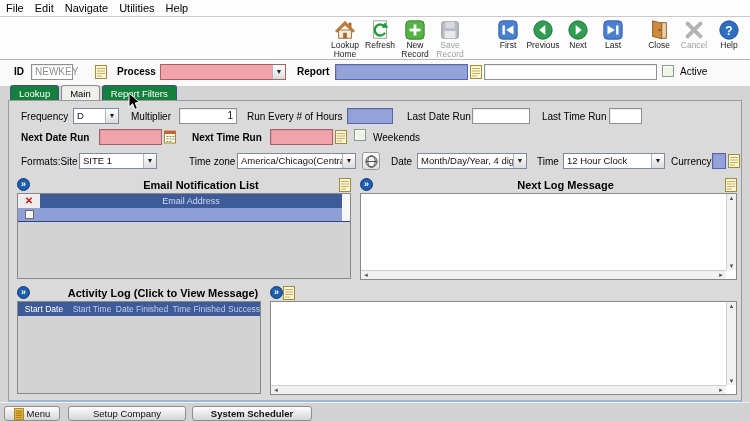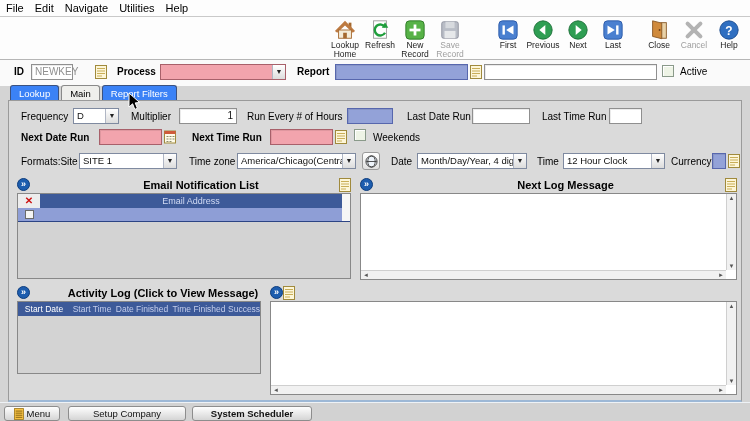--- a/index.html
+++ b/index.html
@@ -56,21 +56,21 @@
   }
   .npad { position:absolute; width:12px; height:14px; top:5px; cursor:pointer; }
   .cbx {
     position:absolute; top:5px; width:12px; height:12px; background:#eef4e6;
     border:1px solid #8a9a8a; box-shadow:inset 1px 1px 0 #ffffff;
   }
   
   .tabs { position:absolute; left:10px; top:85px; height:16px; display:flex; gap:2px; }
   .tab {
     height:15px; padding:0 8px; font-size:9.5px; line-height:15px;
-    background:#3b82f6; color:#fff; border:1px solid #3b5280; border-bottom:none;
+    background:#15803d; color:#fff; border:1px solid #3b5280; border-bottom:none;
     border-radius:3px 3px 0 0; cursor:pointer; white-space:nowrap;
   }
   .tab.sel {
     background:#efefec; color:#000; border-color:#8a8a8a; height:16px; font-weight:normal;
   }
   
   .content {
     position:absolute; left:8px; top:100px; width:734px; height:302px;
     background:#dadada; border:1px solid #9a9a9a; border-bottom:2px solid #9db8d6;
   }
@@ -271,21 +271,21 @@
     <span class="lbl b" style="left:183px;top:31px">Next Time Run</span>
     <div class="tf pink" style="left:261px;top:28px;width:63px"></div>
     <svg class="npad" style="left:326px;top:29px" viewBox="0 0 12 14">
       <rect x="0.5" y="0.5" width="11" height="13" fill="#fdf6d8" stroke="#a08a3c"></rect>
       <path d="M2 3.5h8M2 6h8M2 8.5h8M2 11h5" stroke="#c9ae58" stroke-width="1"></path>
     </svg>
     <div class="cbx" style="left:345px;top:28px"></div>
     <span class="lbl" style="left:364px;top:31px">Weekends</span>
 
     <span class="lbl" style="left:12px;top:55px">Formats:Site</span>
-    <div class="dd" style="left:70px;top:52px;width:98px">
+    <div class="dd" style="left:70px;top:52px;width:78px">
       <span>SITE 1</span>
       <span class="ddbtn">▼</span>
     </div>
     <span class="lbl" style="left:180px;top:55px">Time zone</span>
     <div class="dd" style="left:228px;top:52px;width:119px">
       <span>America/Chicago(Central Stan</span>
       <span class="ddbtn">▼</span>
     </div>
     <div style="position:absolute;left:353px;top:51px;width:18px;height:18px;border:1px solid #9a9a9a;border-radius:3px;background:linear-gradient(#fff,#e0e0e0);display:flex;align-items:center;justify-content:center">
       <svg width="13" height="13" viewBox="0 0 14 14">
@@ -355,21 +355,21 @@
             <span>►</span>
           </div>
       </div>
     </div>
 
     <div class="panel" style="left:6px;top:184px;width:248px;height:112px">
       <div class="phead">
         <div class="chev">»</div>
         <div class="ptitle">Activity Log (Click to View Message)</div>
       </div>
-      <div class="tablebox" style="top:16px;height:73px">
+      <div class="tablebox" style="top:16px;height:93px">
         <div class="trow thead">
           <div class="cell" style="flex:0 0 52px;text-align:center;color:#ffffff">Start Date</div>
           <div class="cell" style="flex:0 0 44px;text-align:center;color:#c3cdeb">Start Time</div>
           <div class="cell" style="flex:0 0 56px;text-align:center;color:#c3cdeb">Date Finished</div>
           <div class="cell" style="flex:0 0 58px;text-align:center;color:#c3cdeb">Time Finished</div>
           <div class="cell" style="flex:1;text-align:center;color:#c3cdeb">Success</div>
         </div>
       </div>
     </div>
 

